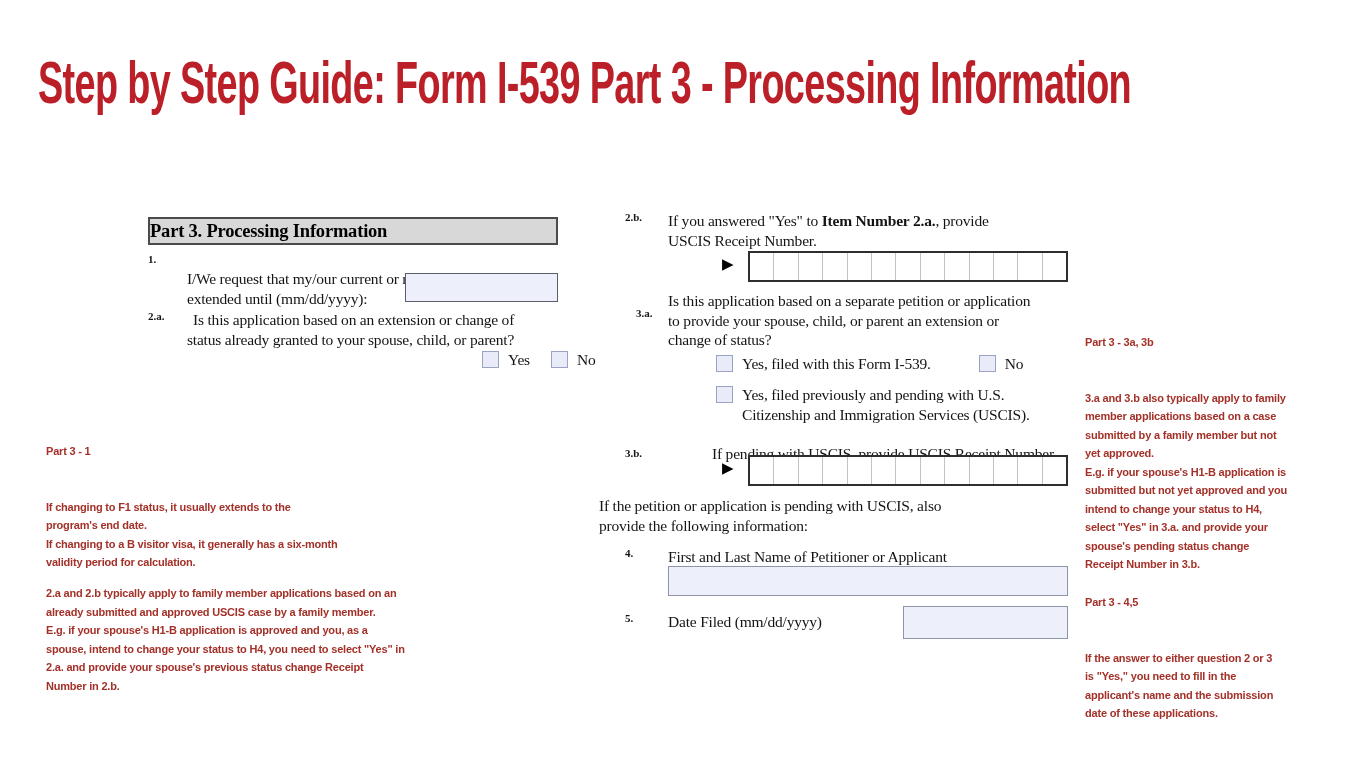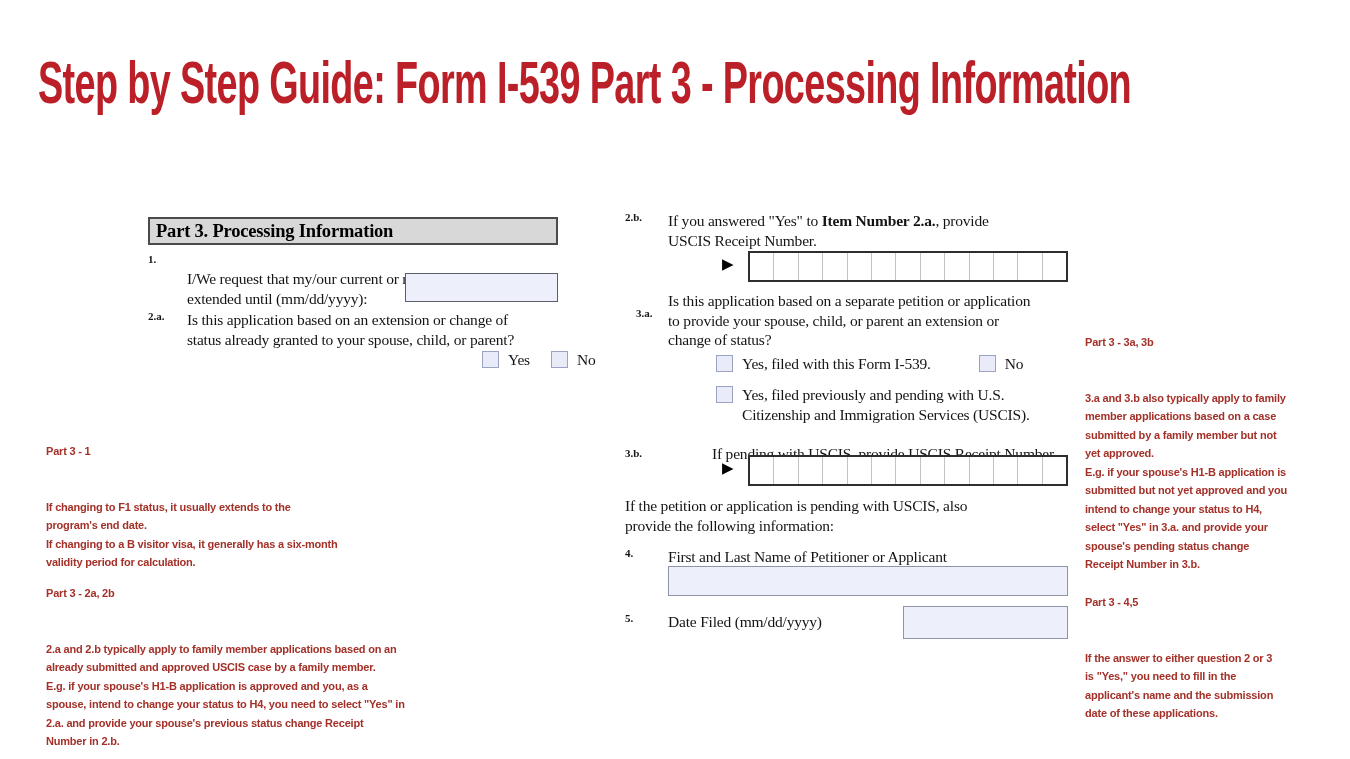--- a/index.html
+++ b/index.html
@@ -26,21 +26,20 @@
   .serif { font-family: "Liberation Serif", serif; color: #141414; }
   .q-num { font-weight: bold; font-size: 11px; }
   .q-text { font-size: 15.5px; letter-spacing: -0.2px; line-height: 19.5px; white-space: pre-wrap; }
   .q-text b { font-weight: bold; }
 
   .section-header {
     left: 148px; top: 217px; width: 410px; height: 28px;
     background: #d8d8d8;
     border: 2px solid #4b4b4b;
     display: flex; align-items: center;
-    padding-left: 6px;
     font-family: "Liberation Serif", serif;
     font-weight: bold; font-size: 18.5px; color: #000;
     letter-spacing: -0.2px;
   }
 
   .text-input {
     background: #edf0fb;
     border: 1.5px solid #8f95a8;
     font-family: "Liberation Serif", serif;
     font-size: 15px; color: #141414;
@@ -94,21 +93,21 @@
 <div class="abs section-header">
   <span>Part 3.  Processing Information</span>
 </div>
 
 <div class="abs serif q-num" style="left:148px; top:253px;">1.</div>
 <div class="abs serif q-text" style="left:187px; top:253px;margin-top:16px;">I/We request that my/our current or requested status be
 extended until (mm/dd/yyyy):</div>
 <input type="text" class="abs text-input dark-border" style="left: 405px; top: 273px; width: 153px; height: 29px;">
 
 <div class="abs serif q-num" style="left:148px; top:310px;text-align:center;">2.a.</div>
-<div class="abs serif q-text" style="left:187px; top:310px;">Is this application based on an extension or change of
+<div class="abs serif q-text" style="left:187px; top:310px;text-align:right;">Is this application based on an extension or change of
 status already granted to your spouse, child, or parent?</div>
 
 <div class="abs serif cb-row" style="left:438px; top:350px;">
   <span class="cb"></span>
   <span class="cb-label">Yes</span>
   <span class="cb" style="margin-left:21px;"></span>
   <span class="cb-label">No</span>
 </div>
 
 <div class="abs serif q-num" style="left:625px; top:211px;">2.b.</div>
@@ -163,41 +162,40 @@
     <span class="cell"></span>
     <span class="cell"></span>
     <span class="cell"></span>
     <span class="cell"></span>
     <span class="cell"></span>
     <span class="cell"></span>
     <span class="cell"></span>
     <span class="cell"></span>
   </div>
 
-<div class="abs serif q-text" style="left:625px; top:496px; width:440px;">If the petition or application is pending with USCIS, also
+<div class="abs serif q-text" style="left:599px; top:496px; width:440px;">If the petition or application is pending with USCIS, also
 provide the following information:</div>
 
 <div class="abs serif q-num" style="left:625px; top:547px;">4.</div>
 <div class="abs serif q-text" style="left:668px; top:547px;">First and Last Name of Petitioner or Applicant</div>
 <input type="text" class="abs text-input" style="left: 668px; top: 566px; width: 400px; height: 30px;">
 
 <div class="abs serif q-num" style="left:625px; top:612px;">5.</div>
 <div class="abs serif q-text" style="left:668px; top:612px;">Date Filed (mm/dd/yyyy)</div>
 <input type="text" class="abs text-input" style="left: 903px; top: 606px; width: 165px; height: 33px;">
 
 <div class="abs annotation" style="left:46px; top:405px;">
   <div>Part 3 - 1</div>
   <div>If changing to F1 status, it usually extends to the
 program's end date.
 If changing to a B visitor visa, it generally has a six-month
 validity period for calculation.</div>
 </div>
 
 <div class="abs annotation" style="left:46px; top:547px;">
-  <div>Part 3 - 2a, 2b</div>
   <div>2.a and 2.b typically apply to family member applications based on an
 already submitted and approved USCIS case by a family member.
 E.g. if your spouse's H1-B application is approved and you, as a
 spouse, intend to change your status to H4, you need to select "Yes" in
 2.a. and provide your spouse's previous status change Receipt
 Number in 2.b.</div>
 </div>
 
 <div class="abs annotation" style="left:1085px; top:296px;">
   <div>Part 3 - 3a, 3b</div>

